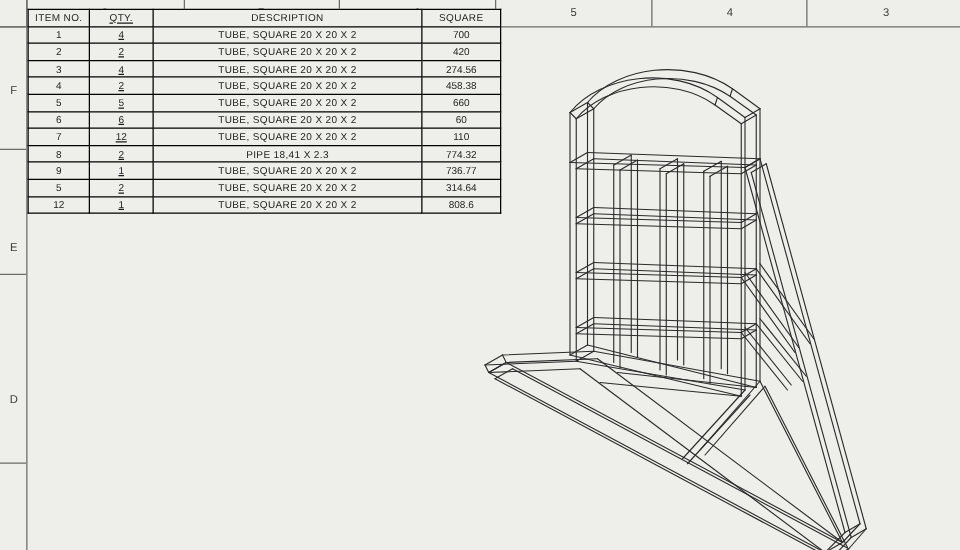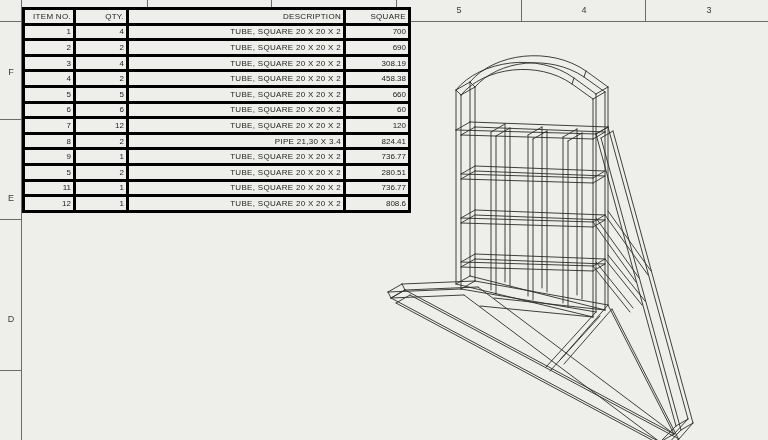--- a/index.html
+++ b/index.html
@@ -67,34 +67,33 @@
   #bom {
     position: absolute;
     left: 22px;
     top: 7px;
     border-collapse: collapse;
     background: #eeeeea;
     font-size: 8px;
     color: #1d1d1d;
   }
   #bom td, #bom th {
-    border: 3px solid #000000;
+    border: 1px solid #000000;
     height: 12.6px;
     padding: 0 2px;
     font-weight: normal;
     white-space: nowrap;
     line-height: 11px;
-    text-align: right;
   }
   #bom th {
     font-size: 8px;
     letter-spacing: 0.3px;
   }
   .col-item { width: 44px; text-align: center; }
-  .col-qty  { width: 46px; text-align: center; }
+  .col-qty  { width: 46px; text-align: center; text-decoration: underline; }
   .col-desc { width: 210px; text-align: center; letter-spacing: 0.3px; margin-left: 20px; }
   .col-len  { width: 58px; text-align: center; }
 
   
   #model {
     position: absolute;
     left: 360px;
     top: 22px;
     width: 408px;
     height: 418px;
@@ -145,27 +144,27 @@
         <tr>
           <td class="col-item">1</td>
           <td class="col-qty">4</td>
           <td class="col-desc">TUBE, SQUARE 20 X 20 X 2</td>
           <td class="col-len">700</td>
         </tr>
         <tr>
           <td class="col-item">2</td>
           <td class="col-qty">2</td>
           <td class="col-desc">TUBE, SQUARE 20 X 20 X 2</td>
-          <td class="col-len">690</td>
+          <td class="col-len">420</td>
         </tr>
         <tr>
           <td class="col-item">3</td>
           <td class="col-qty">4</td>
           <td class="col-desc">TUBE, SQUARE 20 X 20 X 2</td>
-          <td class="col-len">308.19</td>
+          <td class="col-len">274.56</td>
         </tr>
         <tr>
           <td class="col-item">4</td>
           <td class="col-qty">2</td>
           <td class="col-desc">TUBE, SQUARE 20 X 20 X 2</td>
           <td class="col-len">458.38</td>
         </tr>
         <tr>
           <td class="col-item">5</td>
           <td class="col-qty">5</td>
@@ -175,45 +174,39 @@
         <tr>
           <td class="col-item">6</td>
           <td class="col-qty">6</td>
           <td class="col-desc">TUBE, SQUARE 20 X 20 X 2</td>
           <td class="col-len">60</td>
         </tr>
         <tr>
           <td class="col-item">7</td>
           <td class="col-qty">12</td>
           <td class="col-desc">TUBE, SQUARE 20 X 20 X 2</td>
-          <td class="col-len">120</td>
+          <td class="col-len">110</td>
         </tr>
         <tr>
           <td class="col-item">8</td>
           <td class="col-qty">2</td>
-          <td class="col-desc">PIPE 21,30 X 3.4</td>
-          <td class="col-len">824.41</td>
+          <td class="col-desc">PIPE 18,41 X 2.3</td>
+          <td class="col-len">774.32</td>
         </tr>
         <tr>
           <td class="col-item">9</td>
           <td class="col-qty">1</td>
           <td class="col-desc">TUBE, SQUARE 20 X 20 X 2</td>
           <td class="col-len">736.77</td>
         </tr>
         <tr>
           <td class="col-item">5</td>
           <td class="col-qty">2</td>
           <td class="col-desc">TUBE, SQUARE 20 X 20 X 2</td>
-          <td class="col-len">280.51</td>
-        </tr>
-        <tr>
-          <td class="col-item">11</td>
-          <td class="col-qty">1</td>
-          <td class="col-desc">TUBE, SQUARE 20 X 20 X 2</td>
-          <td class="col-len">736.77</td>
+          <td class="col-len">314.64</td>
         </tr>
         <tr>
           <td class="col-item">12</td>
           <td class="col-qty">1</td>
           <td class="col-desc">TUBE, SQUARE 20 X 20 X 2</td>
           <td class="col-len">808.6</td>
         </tr>
       </tbody>
   </table>
 

